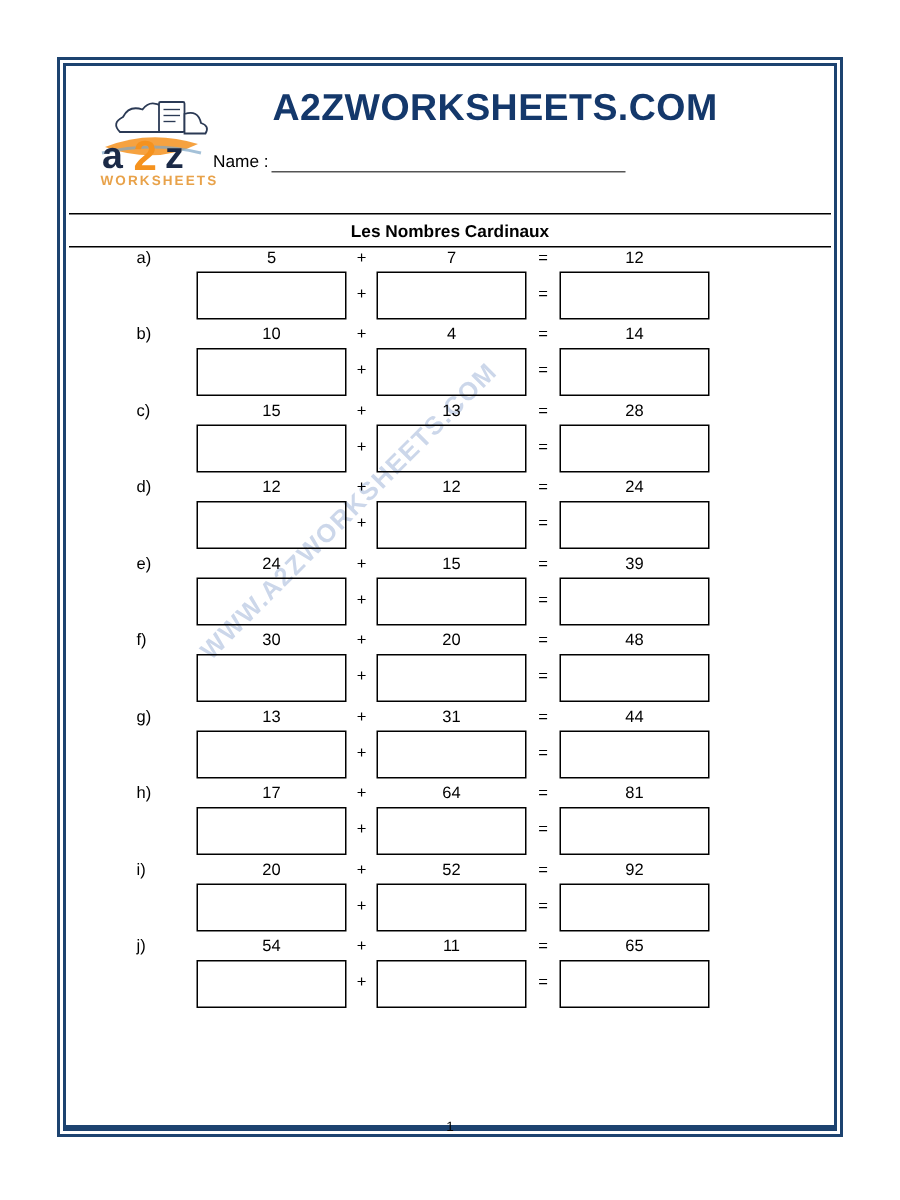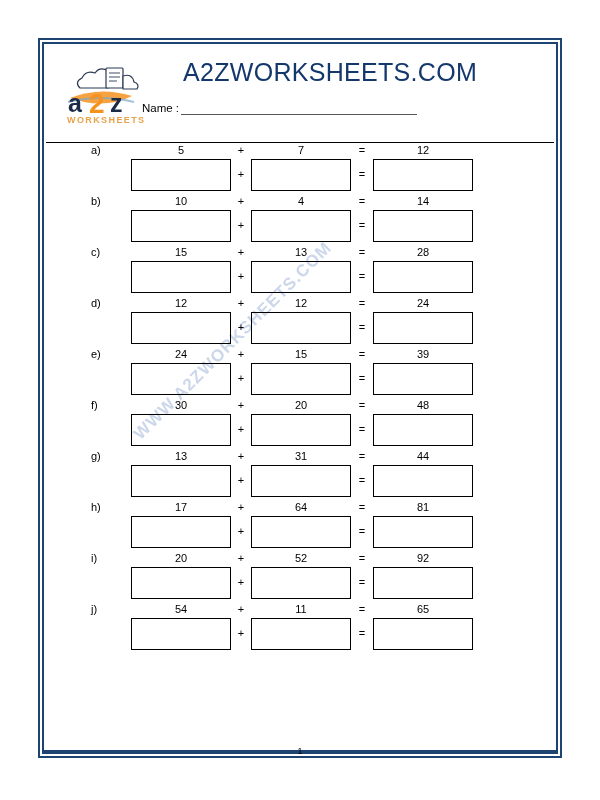--- a/index.html
+++ b/index.html
@@ -71,21 +71,21 @@
     border-bottom: 1.5px solid #000000;
     box-sizing: border-box;
   }
   .brand-title {
     position: absolute;
     left: 0;
     right: 0;
     top: 12px;
     text-align: center;
     font-size: 25px;
-    font-weight: normal;
+    font-weight: bold;
     color: #14386b;
     letter-spacing: 0.3px;
     padding-left: 60px;
   }
 
   
   .logo {
     position: absolute;
     left: 16px;
     top: 12px;
@@ -242,20 +242,21 @@
         <div class="col-left">
           <div class="fld">
             <span class="fld-label">Name :</span>
             <span class="rule w-name"></span>
           </div>
         </div>
       </div>
     </div>
   </div>
 
+  <div class="ws-title">Les Nombres Cardinaux</div>
 
 
   <div class="problems" id="problems">
       <div class="prob-row">
         <div class="prob-letter">a)</div>
         <div class="num-line">
           <div class="nval c1">5</div>
           <div class="nop op1">+</div>
           <div class="nval c2">7</div>
           <div class="nop op2">=</div>

